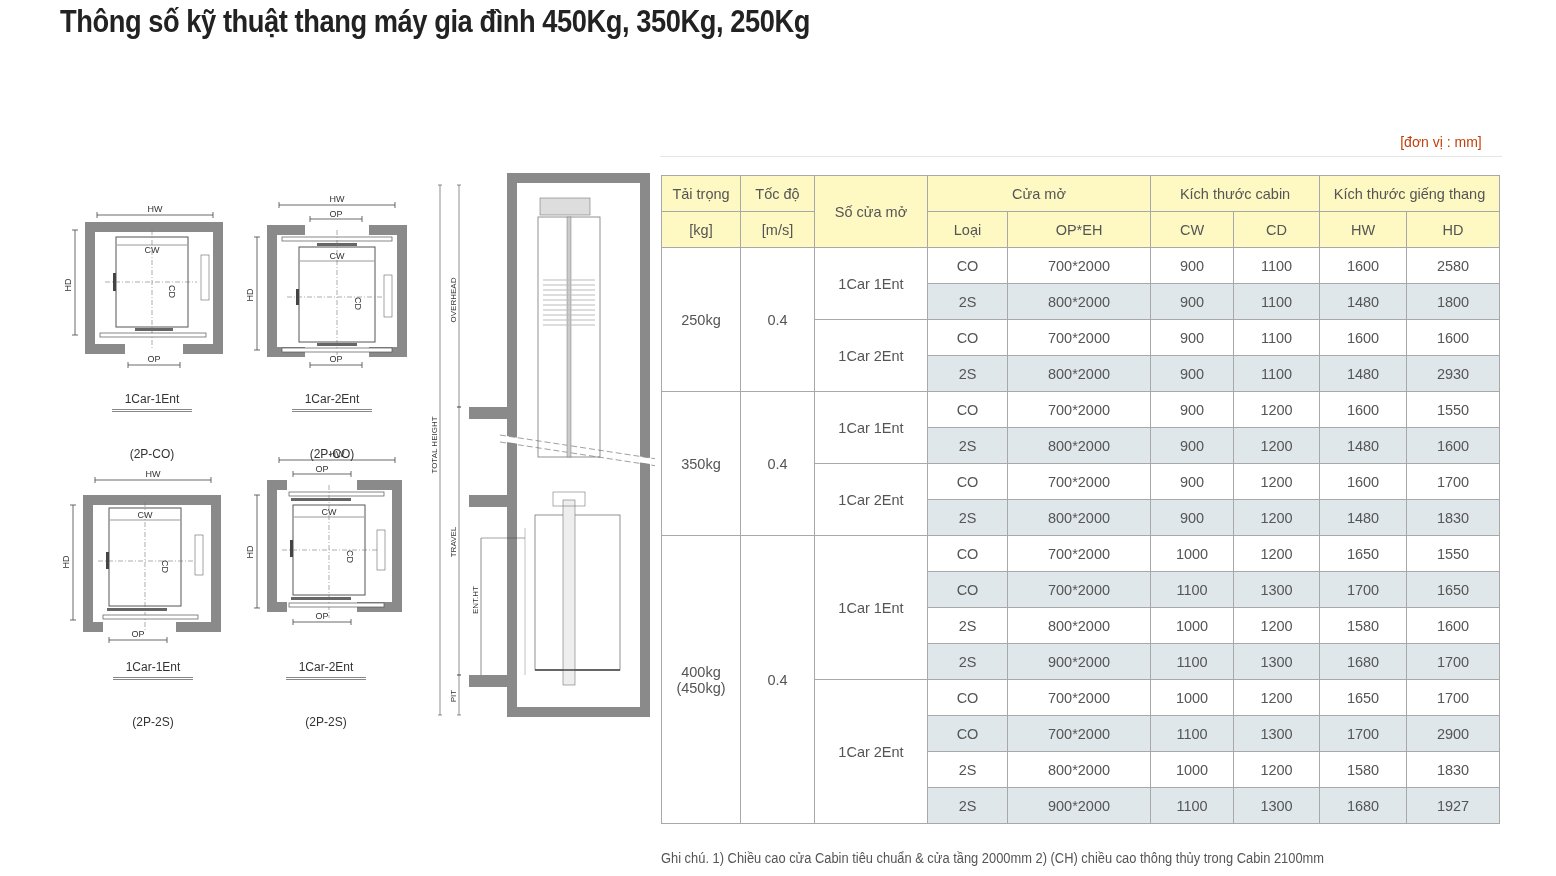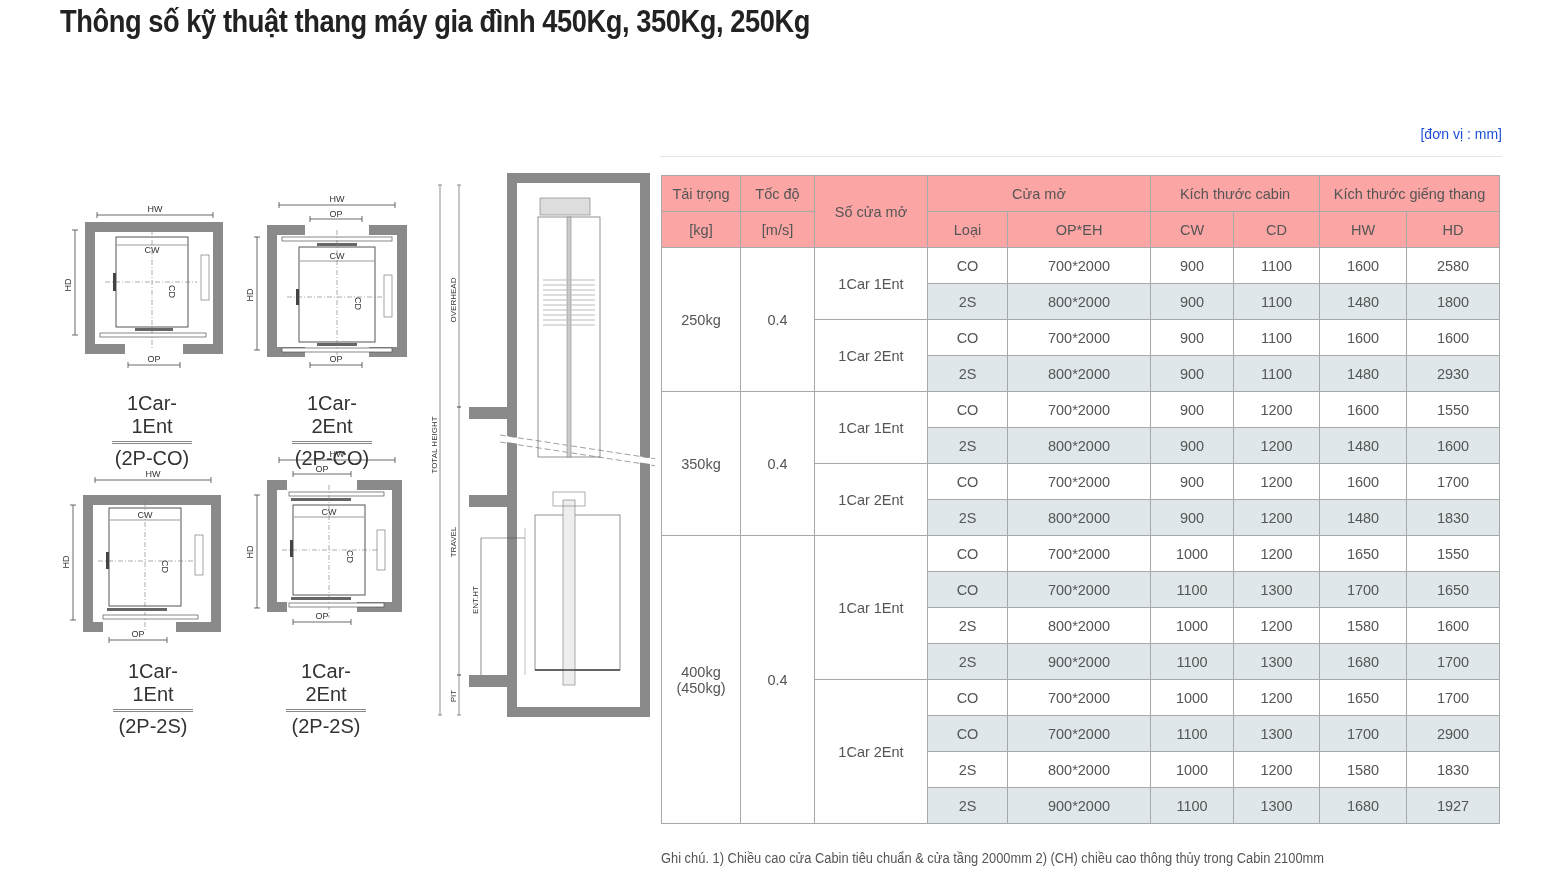--- a/index.html
+++ b/index.html
@@ -1,28 +1,28 @@
 <!DOCTYPE html>
 <html><head>
 <meta charset="utf-8">
 <style>
   html, body { margin: 0; padding: 0; background: #ffffff; }
   body { width: 1556px; height: 876px; position: relative; overflow: hidden; font-family: "Liberation Sans", sans-serif; color: #555; }
   .title { position: absolute; left: 60px; top: 4px; margin: 0; font-family: "Liberation Sans", sans-serif; font-weight: bold; font-size: 31px; color: #222; letter-spacing: -0.5px; transform: scaleX(0.88); transform-origin: left top; white-space: nowrap; }
-  .unit { position: absolute; left: 1380px; top: 126px; width: 122px; text-align: right; font-size: 14px; color: #1d4ed8; }
+  .unit { position: absolute; left: 1380px; top: 134px; width: 122px; text-align: center; font-size: 14px; color: #c2410c; }
   .sep { position: absolute; left: 660px; top: 156px; width: 842px; height: 1px; background: #e6e6e6; }
 
   .drawings { position: absolute; left: 55px; top: 170px; width: 600px; height: 560px; }
-  .plan-caption { position: absolute; text-align: center; font-size: 20px; color: #333; width: 120px; }
+  .plan-caption { position: absolute; text-align: center; font-size: 12px; color: #333; width: 120px; }
   .plan-caption .l1 { display: block; padding-bottom: 3px; border-bottom: 3px double #888; margin: 0 20px; }
-  .plan-caption .l2 { display: block; padding-top: 3px; }
+  .plan-caption .l2 { display: block; padding-top: 3px; margin-top: 32px; }
 
   table.spec { position: absolute; left: 661px; top: 175px; width: 838px; border-collapse: collapse; font-size: 14.5px; color: #555; table-layout: fixed; }
   table.spec th, table.spec td { border: 1px solid #a8a8a8; text-align: center; font-weight: normal; padding: 0; height: 35px; }
-  table.spec thead th { background: #fca5a5; color: #555; }
+  table.spec thead th { background: #fef9c3; color: #555; }
   table.spec tbody td { background: #fff; }
   table.spec tbody tr.shade td.v { background: #dfe7ea; }
   .note { position: absolute; left: 661px; top: 850px; font-size: 14px; color: #555; transform: scaleX(0.92); transform-origin: left top; white-space: nowrap; }
   svg text { font-family: "Liberation Sans", sans-serif; }
 </style>
 </head>
 <body>
 
 <h1 class="title">Thông số kỹ thuật thang máy gia đình 450Kg, 350Kg, 250Kg</h1>
 <div class="unit">[đơn vị : mm]</div>

